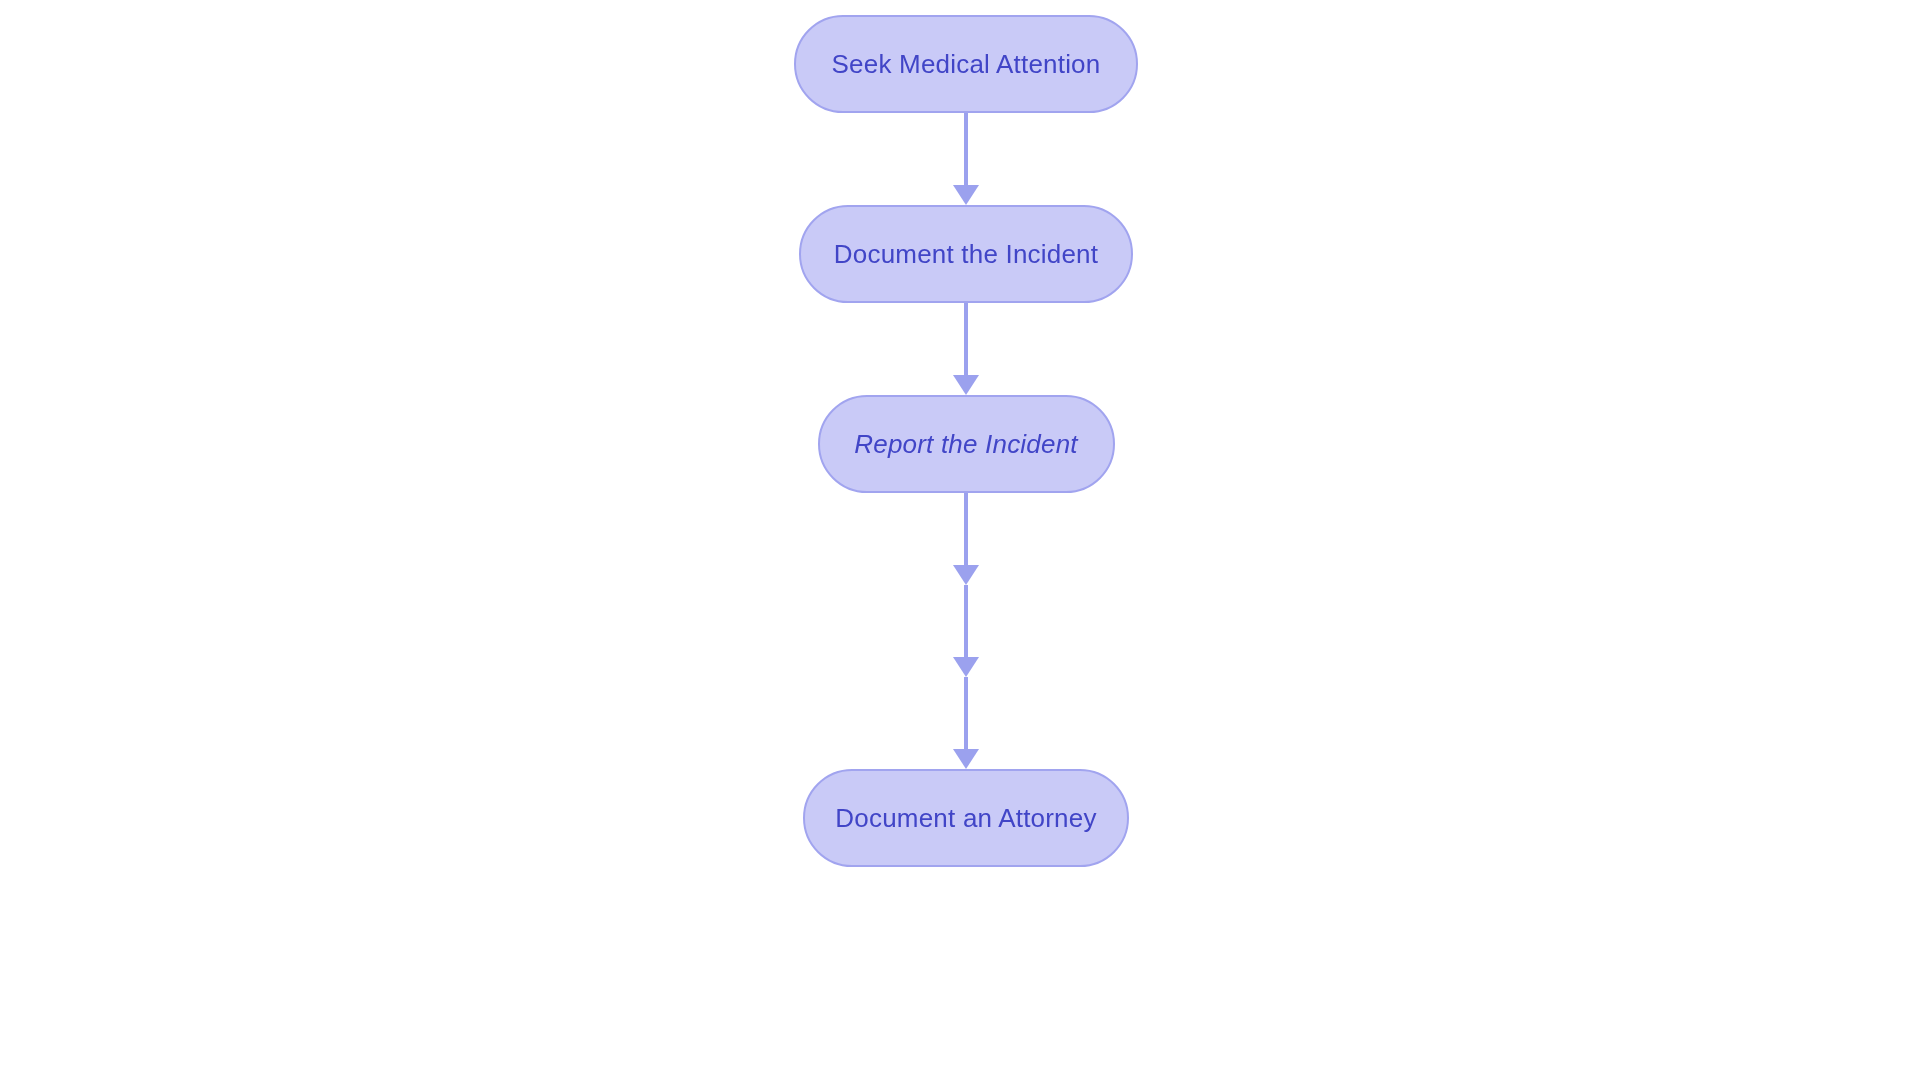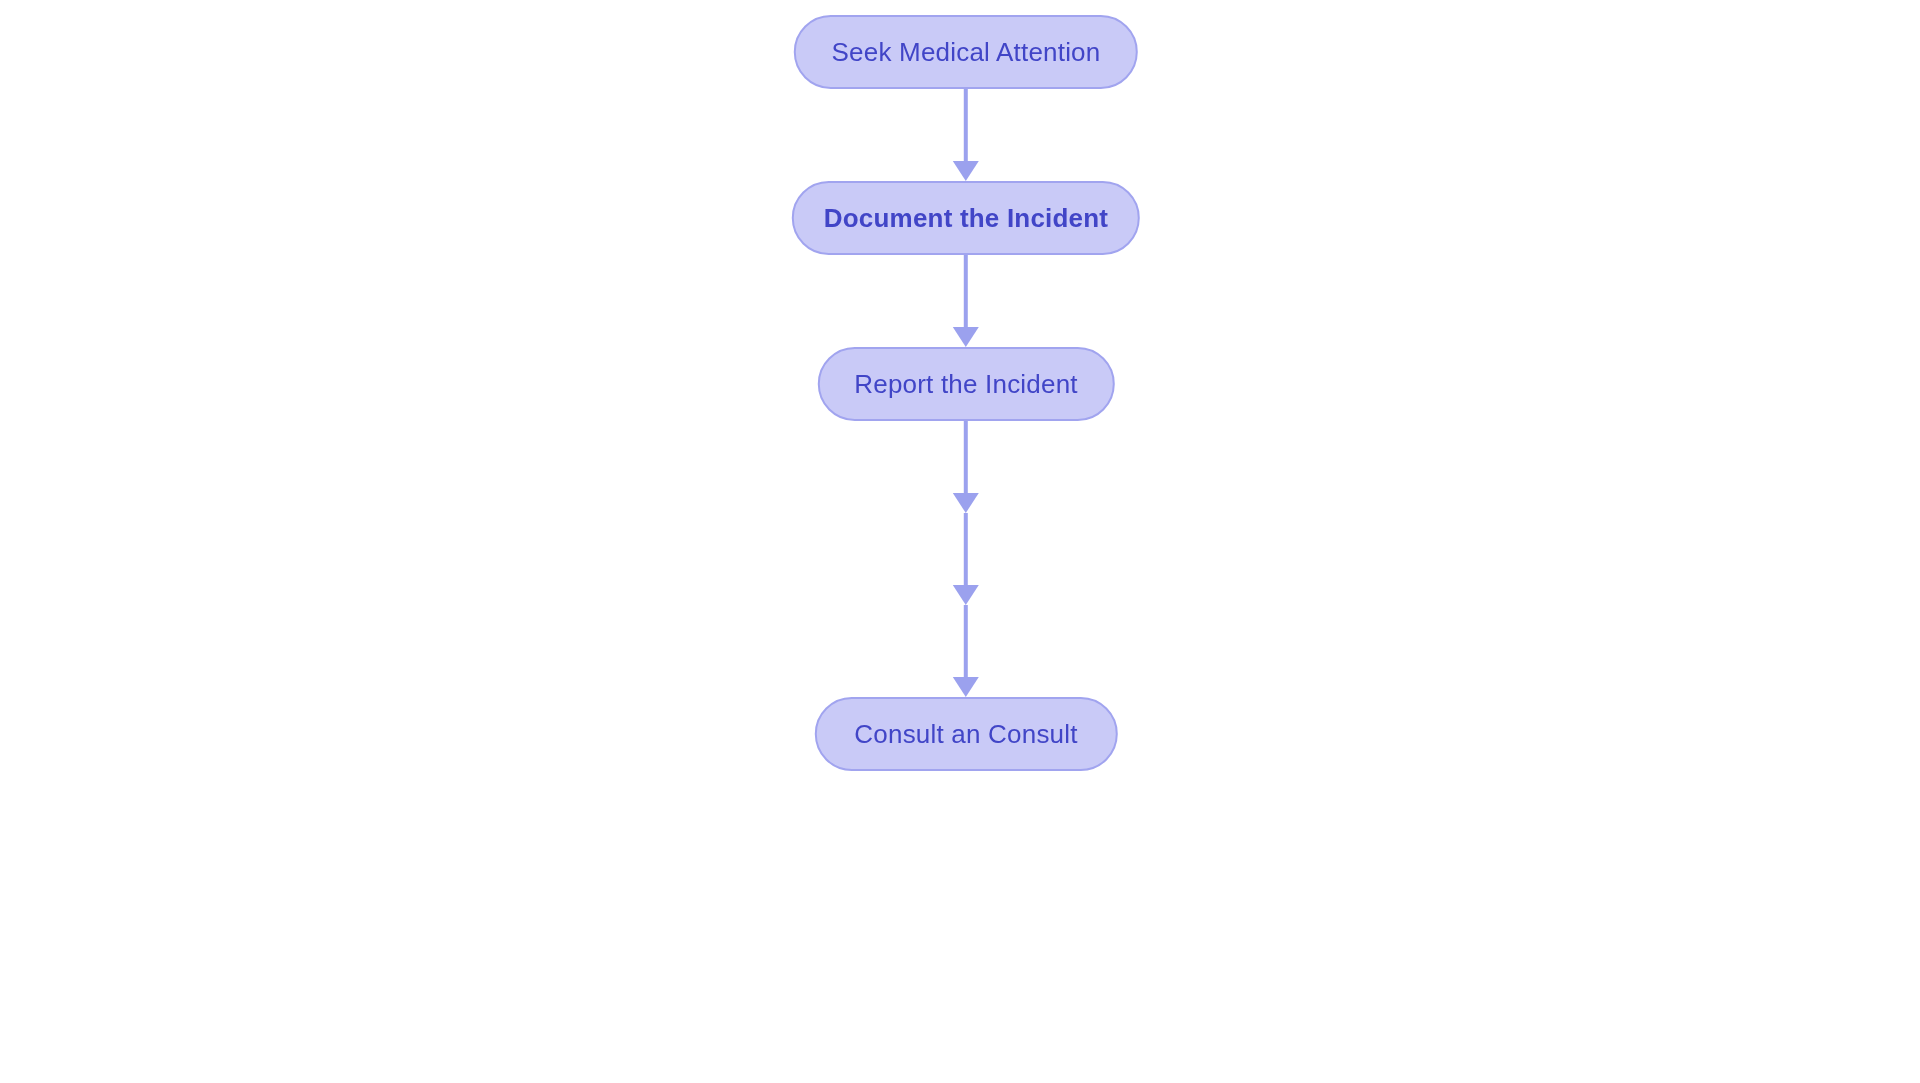--- a/index.html
+++ b/index.html
@@ -25,21 +25,21 @@
     left: 50%;
     top: 15px;
     transform: translateX(calc(-50% + 6px));
     display: flex;
     flex-direction: column;
     align-items: center;
   }
 
   .flow-node {
     box-sizing: border-box;
-    height: 74px;
+    height: 98px;
     min-width: 297px;
     padding: 0 30px;
     display: flex;
     align-items: center;
     justify-content: center;
     background: #c9caf7;
     border: 2px solid #a1a4ef;
     border-radius: 49px;
     flex: 0 0 auto;
   }
@@ -47,22 +47,22 @@
   .flow-node .node-label {
     font-size: 26px;
     letter-spacing: 0.2px;
     color: #4145c7;
     white-space: nowrap;
     line-height: 1;
   }
 
   
   .flow-node.n1 { min-width: 344px; }
-  .flow-node.n2 { min-width: 334px; font-weight: bold; }
-  .flow-node.n3 { min-width: 297px; }
+  .flow-node.n2 { min-width: 334px; }
+  .flow-node.n3 { min-width: 297px; font-style: italic; }
   .flow-node.n4 { min-width: 395px; }
   .flow-node.n5 { min-width: 335px; }
   .flow-node.n6 { min-width: 303px; }
 
   .connector {
     display: flex;
     flex-direction: column;
     align-items: center;
     height: 92px;
     flex: 0 0 auto;
@@ -123,17 +123,17 @@
       <div class="arrow-head"></div>
     </div>
 
 
     <div class="connector">
       <div class="arrow-line"></div>
       <div class="arrow-head"></div>
     </div>
 
     <div class="flow-node n6">
-      <span class="node-label">Consult an Consult</span>
+      <span class="node-label">Document an Attorney</span>
     </div>
 
   </div>
 </div>
 
 </body></html>

